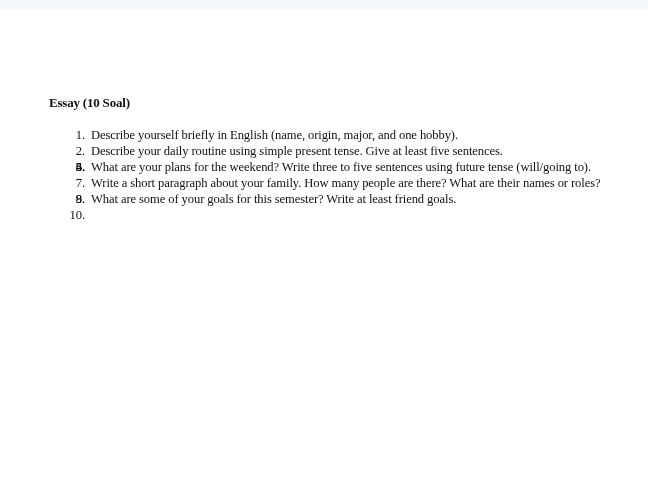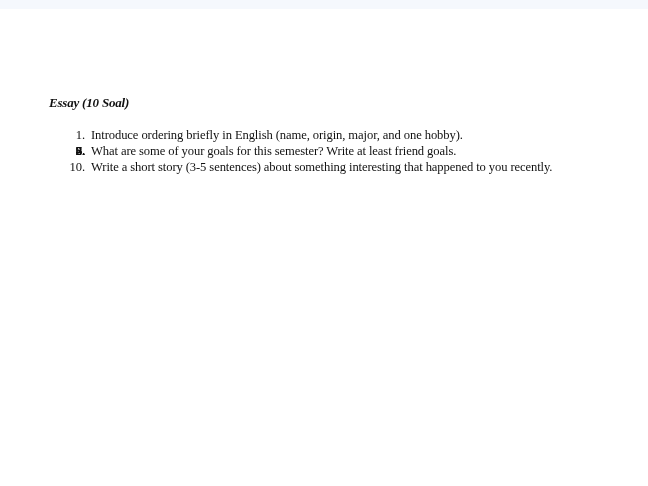--- a/index.html
+++ b/index.html
@@ -11,21 +11,20 @@
     position: relative;
   }
   .top-strip {
     position: absolute; left: 0; top: 0; width: 648px; height: 9px;
     background: #f5f8fd;
   }
   .title {
     position: absolute; left: 49px; top: 95px;
     font-size: 13px; font-weight: bold;
     letter-spacing: -0.2px;
-    font-style: italic;
   }
   ol.questions {
     position: absolute; left: 49px; top: 127px;
     margin: 0; padding: 0; list-style: none;
     width: 560px;
     font-size: 12.6px; line-height: 16px;
     letter-spacing: -0.1px;
   }
   ol.questions li {
     position: relative;
@@ -36,23 +35,23 @@
   }
 </style>
 </head>
 <body>
 
 <div class="top-strip"></div>
 
 <div class="title">Essay (10 Soal)</div>
 
 <ol class="questions">
-  <li><span class="num">1.</span><span>Introduce ordering briefly in English (name, origin, major, and one hobby).</span></li>
-  <li><span class="num">2.</span></li>
+  <li><span class="num">1.</span><span>Describe yourself briefly in English (name, origin, major, and one hobby).</span></li>
+  <li><span class="num">2.</span><span>Describe your daily routine using simple present tense. Give at least five sentences.</span></li>
   <li><span class="num">3.</span></li>
   <li><span class="num">4.</span></li>
   <li><span class="num">5.</span></li>
-  <li><span class="num">6.</span></li>
-  <li><span class="num">7.</span></li>
+  <li><span class="num">6.</span><span>What are your plans for the weekend? Write three to five sentences using future tense (will/going to).</span></li>
+  <li><span class="num">7.</span><span>Write a short paragraph about your family. How many people are there? What are their names or roles?</span></li>
   <li><span class="num">8.</span></li>
   <li><span class="num">9.</span><span>What are some of your goals for this semester? Write at least friend goals.</span></li>
-  <li><span class="num">10.</span><span>Write a short story (3-5 sentences) about something interesting that happened to you recently.</span></li>
+  <li><span class="num">10.</span></li>
 </ol>
 
 </body></html>

